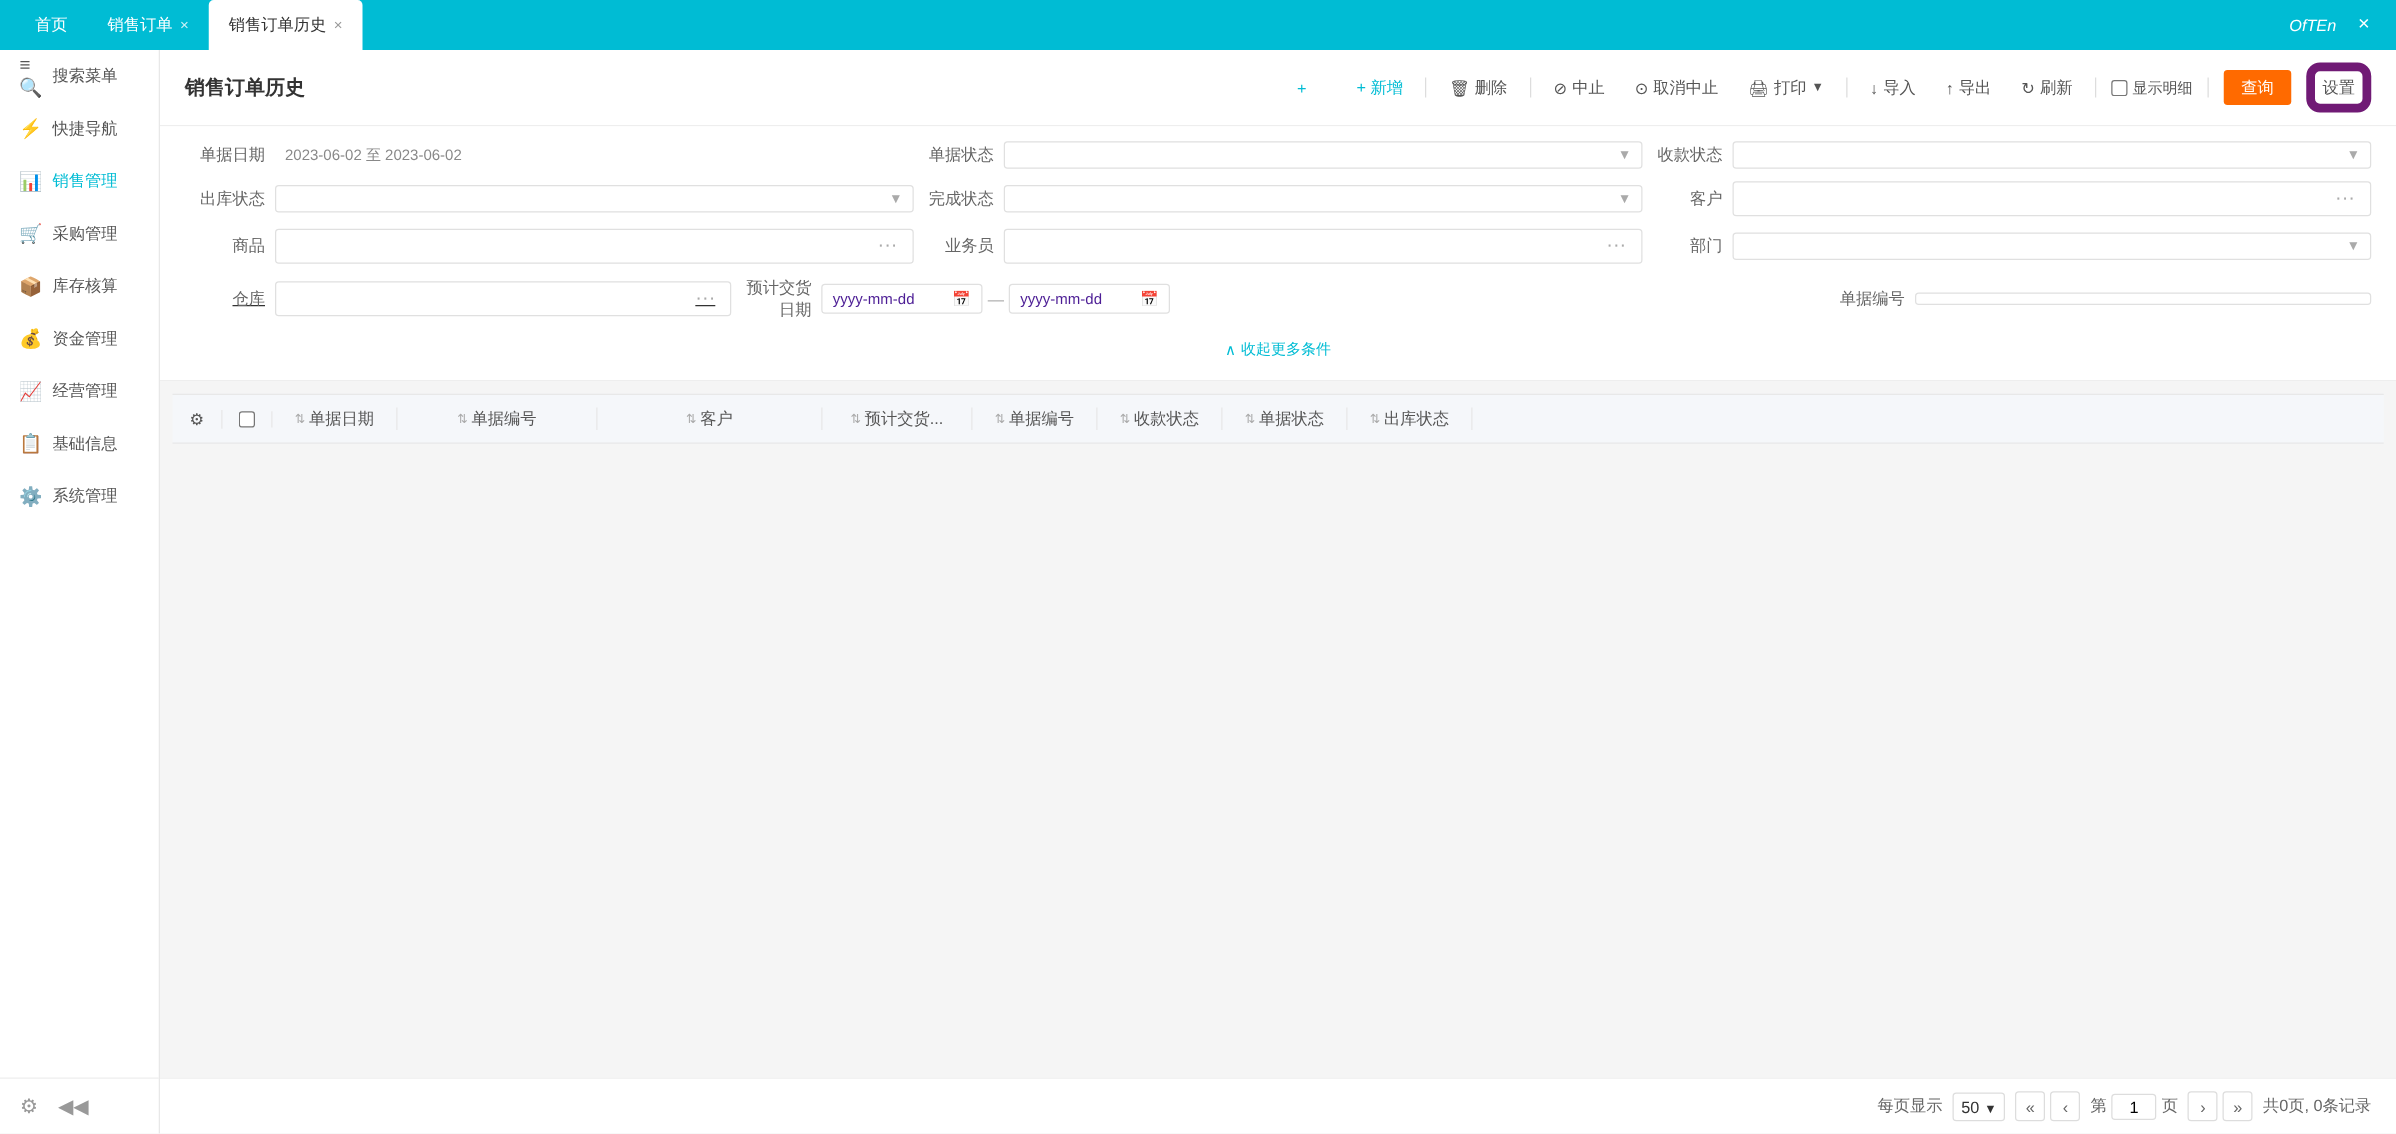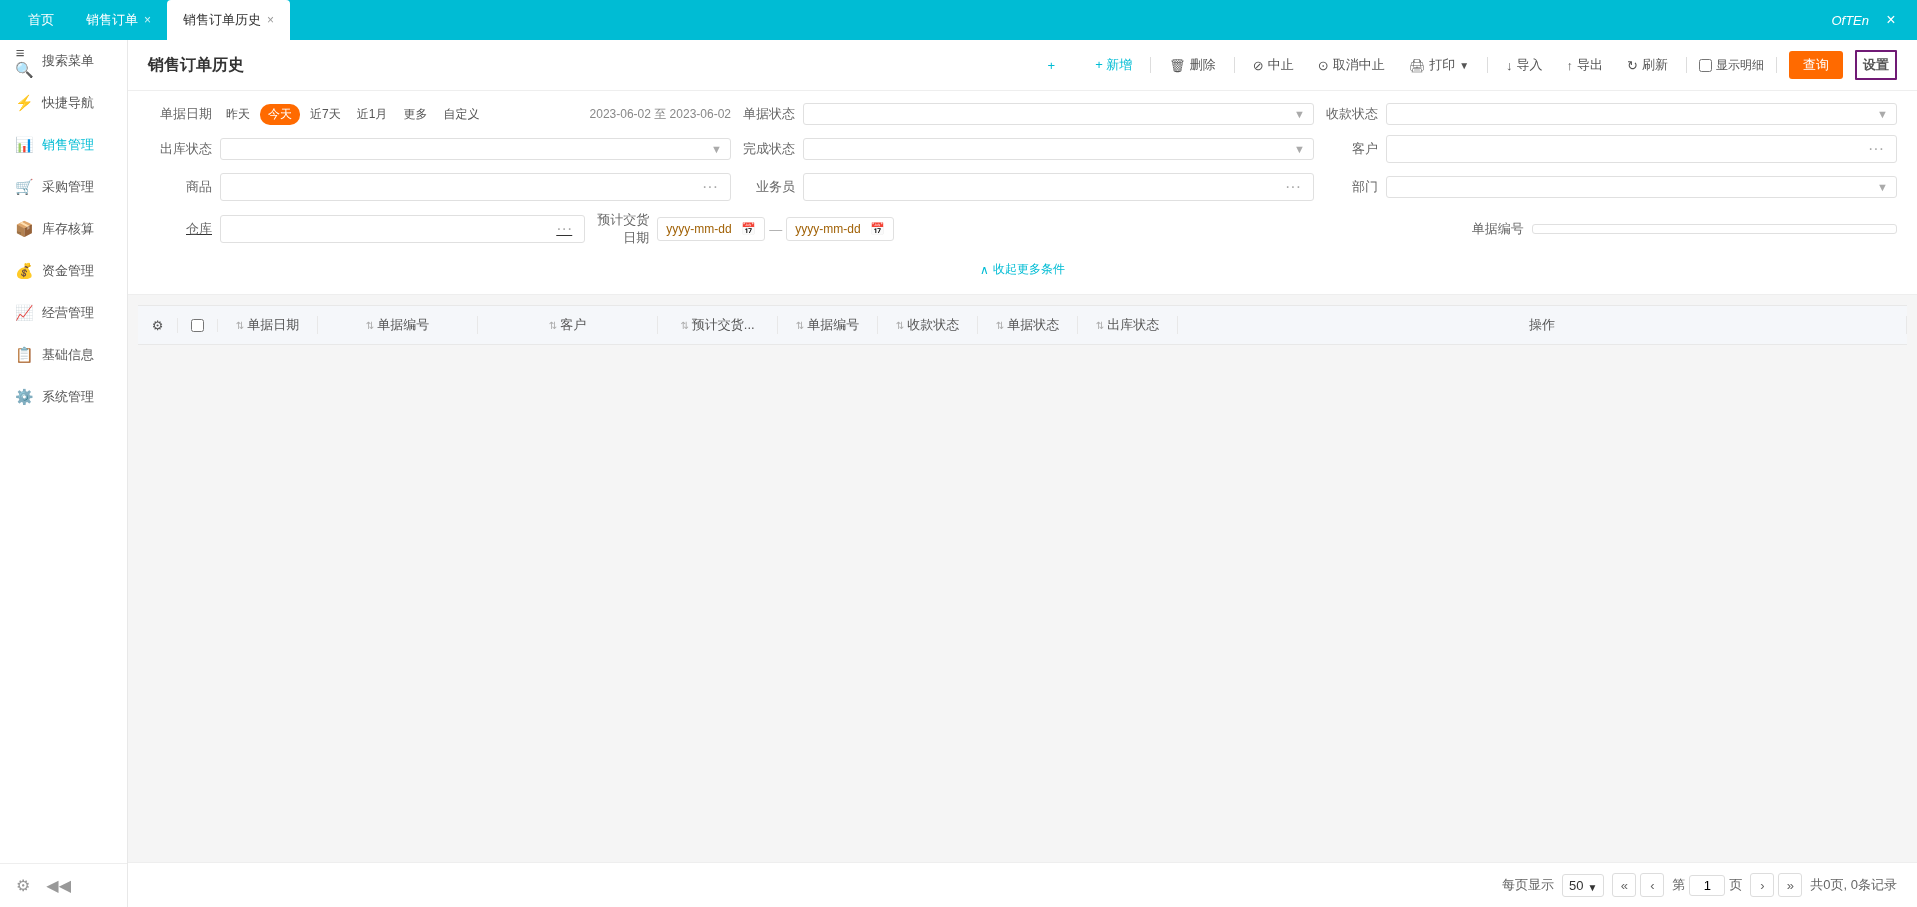--- a/index.html
+++ b/index.html
@@ -46,21 +46,21 @@
     .filter-label { width: 72px; color: #666; font-size: 13px; flex-shrink: 0; text-align: right; padding-right: 8px; }
     .filter-control { flex: 1; display: flex; align-items: center; }
     .date-quick { display: flex; align-items: center; gap: 4px; font-size: 12px; }
     .date-btn { padding: 2px 6px; cursor: pointer; color: #555; border-radius: 3px; }
     .date-btn.active { background: #ff6a00; color: #fff; border-radius: 10px; padding: 2px 8px; }
     .select-control { display: flex; align-items: center; border: 1px solid #e0e0e0; border-radius: 3px; padding: 4px 8px; background: #fff; cursor: pointer; min-width: 180px; justify-content: space-between; color: #999; font-size: 13px; }
     .select-control .arrow { color: #aaa; font-size: 11px; }
     .input-control { border: 1px solid #e0e0e0; border-radius: 3px; padding: 4px 8px; background: #fff; min-width: 180px; color: #999; font-size: 13px; display: flex; align-items: center; justify-content: space-between; cursor: pointer; }
     .dots-btn { color: #aaa; cursor: pointer; font-size: 16px; padding: 0 4px; }
     .date-input-group { display: flex; align-items: center; gap: 4px; }
-    .date-input { border: 1px solid #e0e0e0; border-radius: 3px; padding: 4px 8px; background: #fff; color: #a16207; font-size: 12px; width: 108px; display: flex; align-items: center; justify-content: space-between; }
+    .date-input { border: 1px solid #e0e0e0; border-radius: 3px; padding: 4px 8px; background: #fff; color: #4c1d95; font-size: 12px; width: 129px; display: flex; align-items: center; justify-content: space-between; }
     .collapse-row { display: flex; align-items: center; justify-content: center; padding: 4px 0; cursor: pointer; color: #00bcd4; font-size: 12px; gap: 4px; }
 
     
     .table-section { flex: 1; overflow: auto; padding: 10px 0 0 0; background: #f5f5f5; }
     .table-wrapper { background: #fff; margin: 0 10px; }
     .table-header { display: flex; align-items: center; background: #f5f7fa; border-bottom: 1px solid #e8e8e8; border-top: 1px solid #e8e8e8; height: 40px; }
     .th { display: flex; align-items: center; justify-content: center; font-size: 13px; color: #555; padding: 0 8px; border-right: 1px solid #e8e8e8; flex-shrink: 0; gap: 3px; }
     .th-settings { width: 40px; }
     .th-checkbox { width: 40px; }
     .th-date { width: 100px; }
@@ -201,41 +201,31 @@
         </div>
         <div class="divider-v"></div>
         <label class="checkbox-label">
           <input type="checkbox" style="">
           <span>显示明细</span>
         </label>
         <div class="divider-v"></div>
         <div class="action-btn primary">
           <span>查询</span>
         </div>
-        <div class="action-btn" style="border:2px solid #701a75; border-radius:1px;font-weight:bold;">
+        <div class="action-btn" style="border:7px solid #701a75; border-radius:11px;">
           <span>设置</span>
         </div>
       </div>
     </div>
 
     <div class="filter-section">
 
       <div class="filter-row">
         <div class="filter-item">
           <span class="filter-label">单据日期</span>
-          <div class="filter-control">
-            <div class="date-quick">
-              <span class="date-btn">昨天</span>
-              <span class="date-btn active">今天</span>
-              <span class="date-btn">近7天</span>
-              <span class="date-btn">近1月</span>
-              <span class="date-btn">更多</span>
-              <span class="date-btn">自定义</span>
-            </div>
-          </div>
           <div style="margin-left:8px;font-size:12px;color:#888;">2023-06-02 至 2023-06-02</div>
         </div>
         <div class="filter-item" style="flex:1;">
           <span class="filter-label">单据状态</span>
           <div class="select-control" style="flex:1;">
             <span style="color:#bbb;"></span>
             <span class="arrow">▼</span>
           </div>
         </div>
         <div class="filter-item" style="flex:1;">
@@ -363,23 +353,20 @@
             <span>收款状态</span>
           </div>
           <div class="th th-doc-status">
             <span style="color:#aaa;font-size:10px;">⇅</span>
             <span>单据状态</span>
           </div>
           <div class="th th-stock-status">
             <span style="color:#aaa;font-size:10px;">⇅</span>
             <span>出库状态</span>
           </div>
-          <div class="th th-action">
-            <span>操作</span>
-          </div>
         </div>
 
       </div>
     </div>
 
     <div class="pagination">
       <span class="page-size-label">每页显示</span>
       <div class="page-size-select">
         <span>50</span>
         <span style="font-size:10px;">▼</span>

